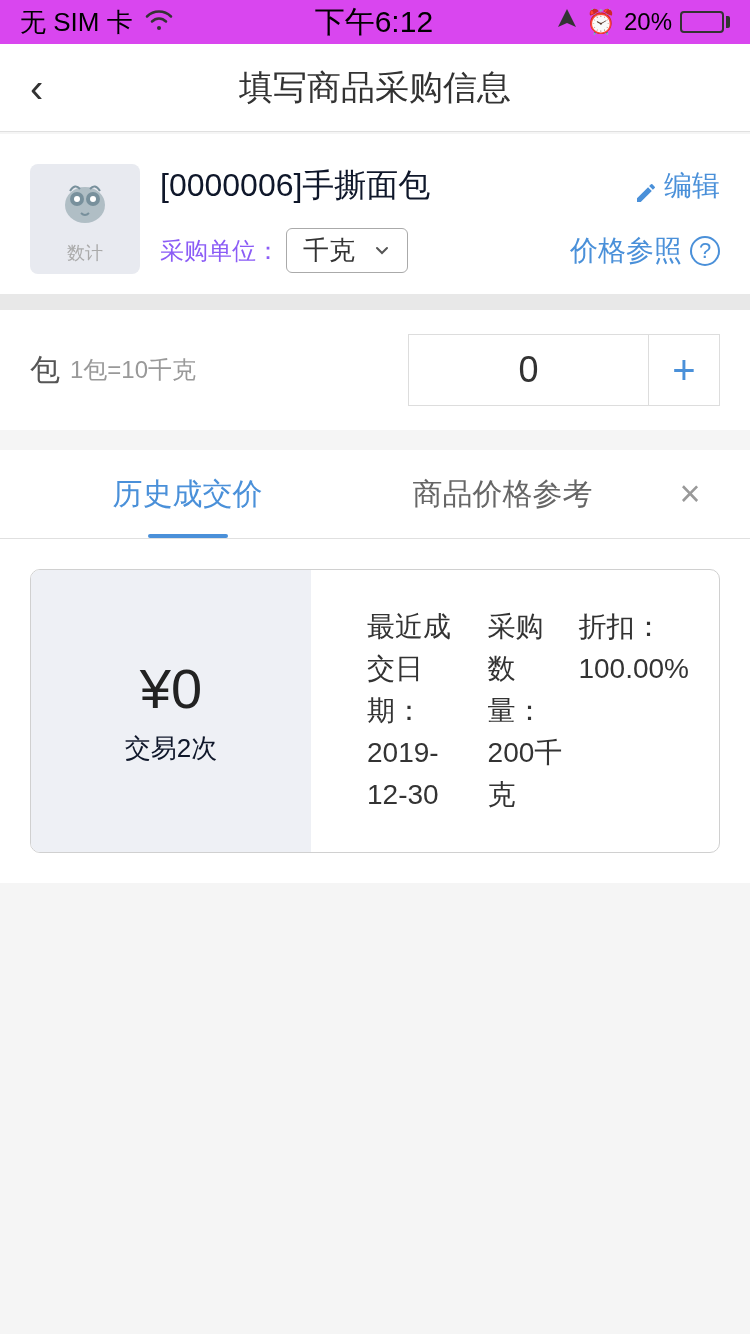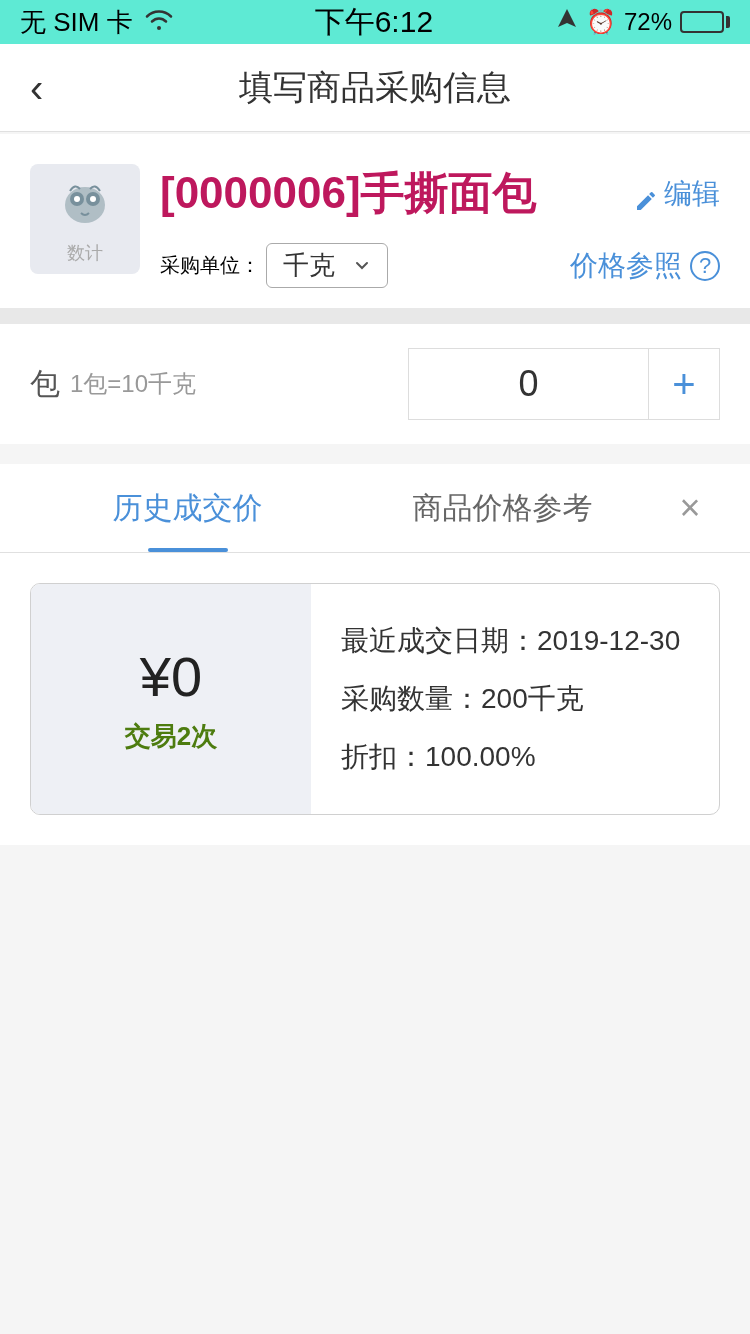--- a/index.html
+++ b/index.html
@@ -8,21 +8,21 @@
       width: 750px;
       min-height: 1334px;
       font-family: -apple-system, "PingFang SC", "Helvetica Neue", Arial, sans-serif;
       background: #f5f5f5;
       font-size: 28px;
     }
 
     
     .status-bar {
       height: 44px;
-      background: #5eead4;
+      background: #d946ef;
       display: flex;
       align-items: center;
       justify-content: space-between;
       padding: 0 20px;
       font-size: 24px;
       font-weight: 500;
     }
     .status-left {
       display: flex;
       align-items: center;
@@ -131,39 +131,39 @@
     .product-info {
       flex: 1;
     }
     .product-name-row {
       display: flex;
       justify-content: space-between;
       align-items: center;
       margin-bottom: 20px;
     }
     .product-name {
-      font-size: 44px;
-      color: #be185d;
-      font-weight: 700;
+      font-size: 32px;
+      color: #0f172a;
+      font-weight: 400;
     }
     .edit-link {
       color: #4a90d9;
       font-size: 28px;
       display: flex;
       align-items: flex-end;
       gap: 6px;
     }
     .unit-row {
       display: flex;
       align-items: center;
       justify-content: space-between;
     }
     .unit-label {
-      font-size: 20px;
-      color: #000000;
+      font-size: 24px;
+      color: #8b5cf6;
     }
     .unit-select {
       display: flex;
       align-items: center;
       gap: 6px;
     }
     .unit-badge {
       border: 1px solid #aaa;
       border-radius: 6px;
       padding: 4px 16px;
@@ -316,31 +316,31 @@
       justify-content: center;
       padding: 40px 20px;
     }
     .price-value {
       font-size: 56px;
       color: #222;
       font-weight: 300;
     }
     .trade-count {
       font-size: 26px;
-      color: #4d7c0f;
+      color: #0f172a;
       margin-top: 10px;
-      font-weight: bold;
     }
     .card-right {
       flex: 1;
       padding: 36px 30px;
       display: flex;
-      flex-direction: column;
+      flex-direction: row;
       justify-content: center;
       gap: 16px;
+      margin-left: 26px;
     }
     .card-detail-row {
       font-size: 28px;
       color: #333;
       line-height: 1.5;
     }
 
     
     .page-bg {
       background: #f5f5f5;
@@ -362,21 +362,21 @@
     </span>
   </div>
   <div class="status-center">下午6:12</div>
   <div class="status-right">
     <span>
       <svg width="22" height="24" viewBox="0 0 22 24" fill="#333">
         <path d="M11 2L2 20l9-4 9 4L11 2z"></path>
       </svg>
     </span>
     <span>⏰</span>
-    <span>72%</span>
+    <span>20%</span>
     <span class="battery-icon">
       <span class="battery-body">
         <span class="battery-fill"></span>
       </span>
       <span class="battery-tip"></span>
     </span>
   </div>
 </div>
 
 <div class="nav-bar">

